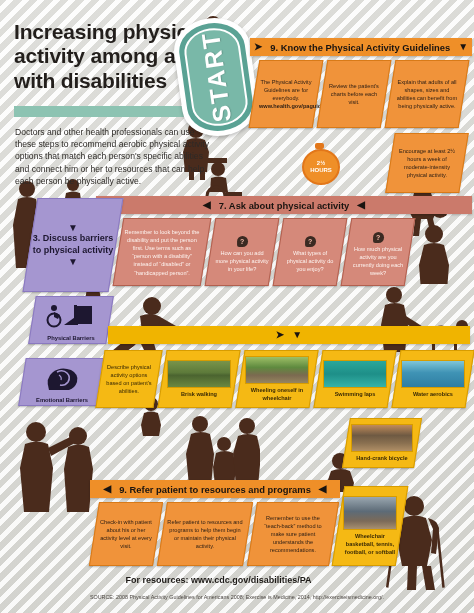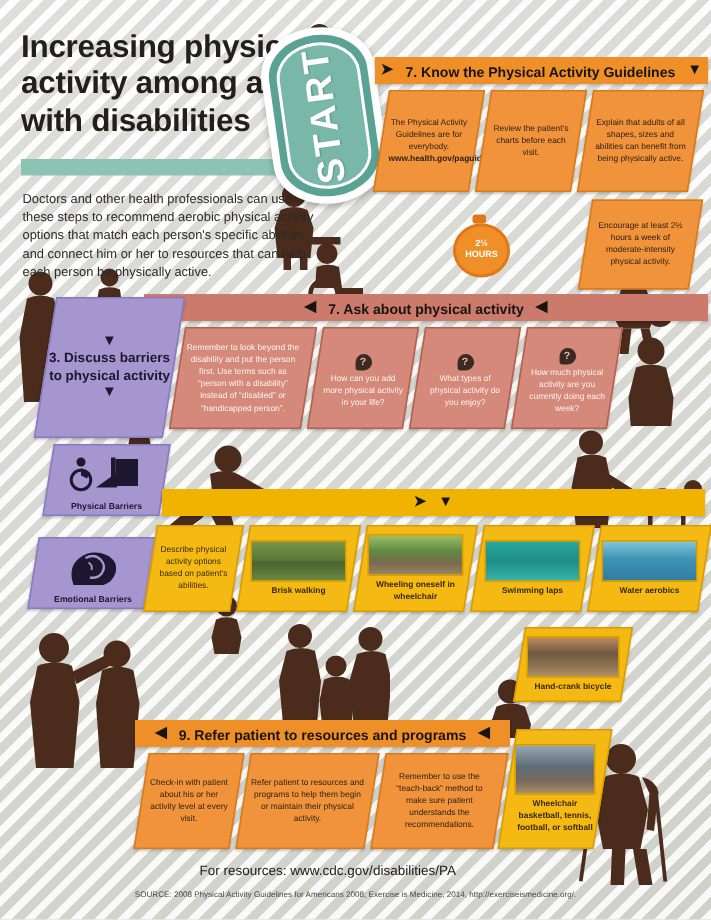--- a/index.html
+++ b/index.html
@@ -148,21 +148,21 @@
   .ph-swim{background:linear-gradient(#2aa79b,#1e8f88 50%,#36b3a8);}
   .ph-aero{background:linear-gradient(#7fc6d9,#3f93b5 45%,#2f7ea2);}
   .ph-bike{background:linear-gradient(#c08b5a,#6f5a43 40%,#8a7050 70%,#b08f66);}
   .ph-bball{background:linear-gradient(#9aa7b0,#5d6b77 45%,#7b6a58 75%,#a89070);}
   
   #sec5-banner{left:90px;top:480px;width:250px;background:#ef8f28;}
   .s5card{background:#f0933a;border:1px solid #d87a18;}
   
   #resources{
     left:0;top:575px;width:437px;text-align:center;
-    font-size:9px;font-weight:normal;color:#1d1a17;
+    font-size:9px;font-weight:bold;color:#1d1a17;
   }
   #source{
     left:0;top:594px;width:474px;text-align:center;
     font-size:5.4px;color:#4a4540;
   }
   svg.sil-svg{position:absolute;}
   .sil-fill{fill:#4a2b1c;}
 </style>
 </head>
 <body>
@@ -284,21 +284,21 @@
     <div class="outer"></div>
     <div class="mid"></div>
     <div class="inner"></div>
     <div id="start-text">
       <span>START</span>
     </div>
   </div>
 
   <div class="layer banner" id="sec1-banner">
     <span class="tri">➤</span>
-    <span>7. Know the Physical Activity Guidelines</span>
+    <span>9. Know the Physical Activity Guidelines</span>
     <span class="tri">▼</span>
   </div>
 
   <div class="card s1card" style="left:254px;top:60px;width:62px;height:66px;">
     <div class="inner">
       <span class="txt">The Physical Activity Guidelines are for everybody.</span>
       <span class="txt bold">www.health.gov/paguidelines/guidelines/</span>
     </div>
   </div>
   <div class="card s1card" style="left:322px;top:60px;width:62px;height:66px;">

